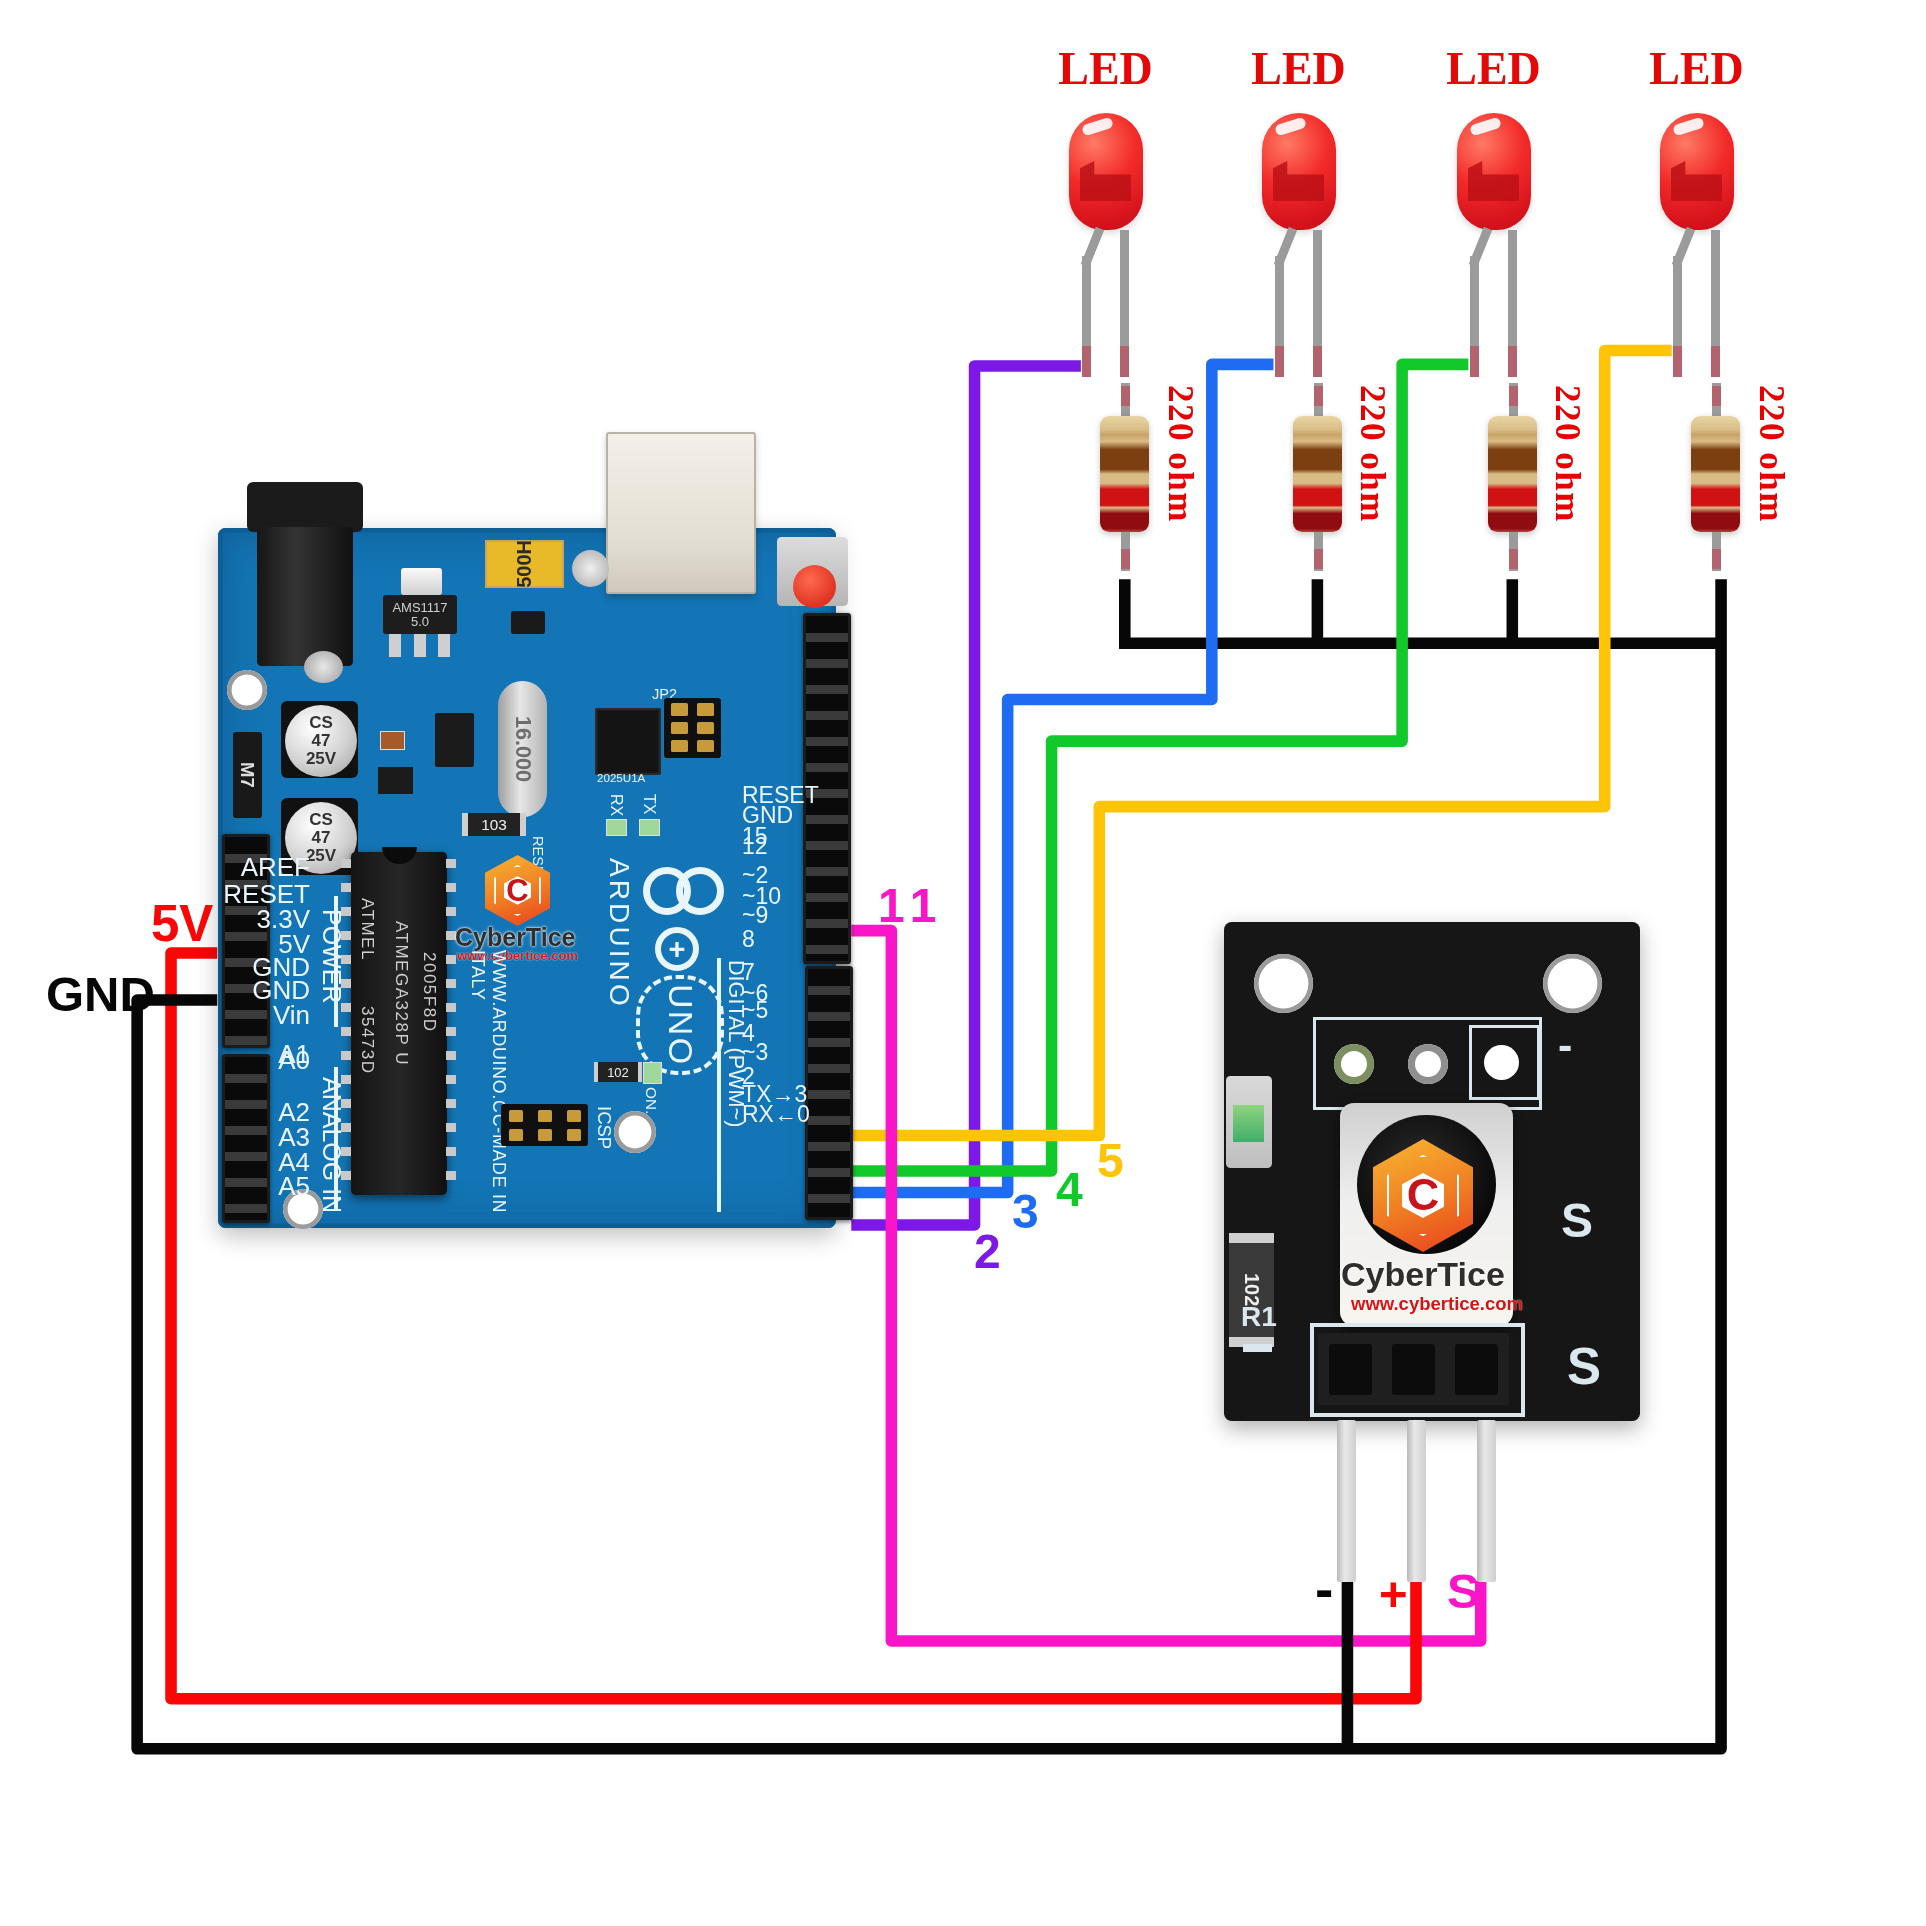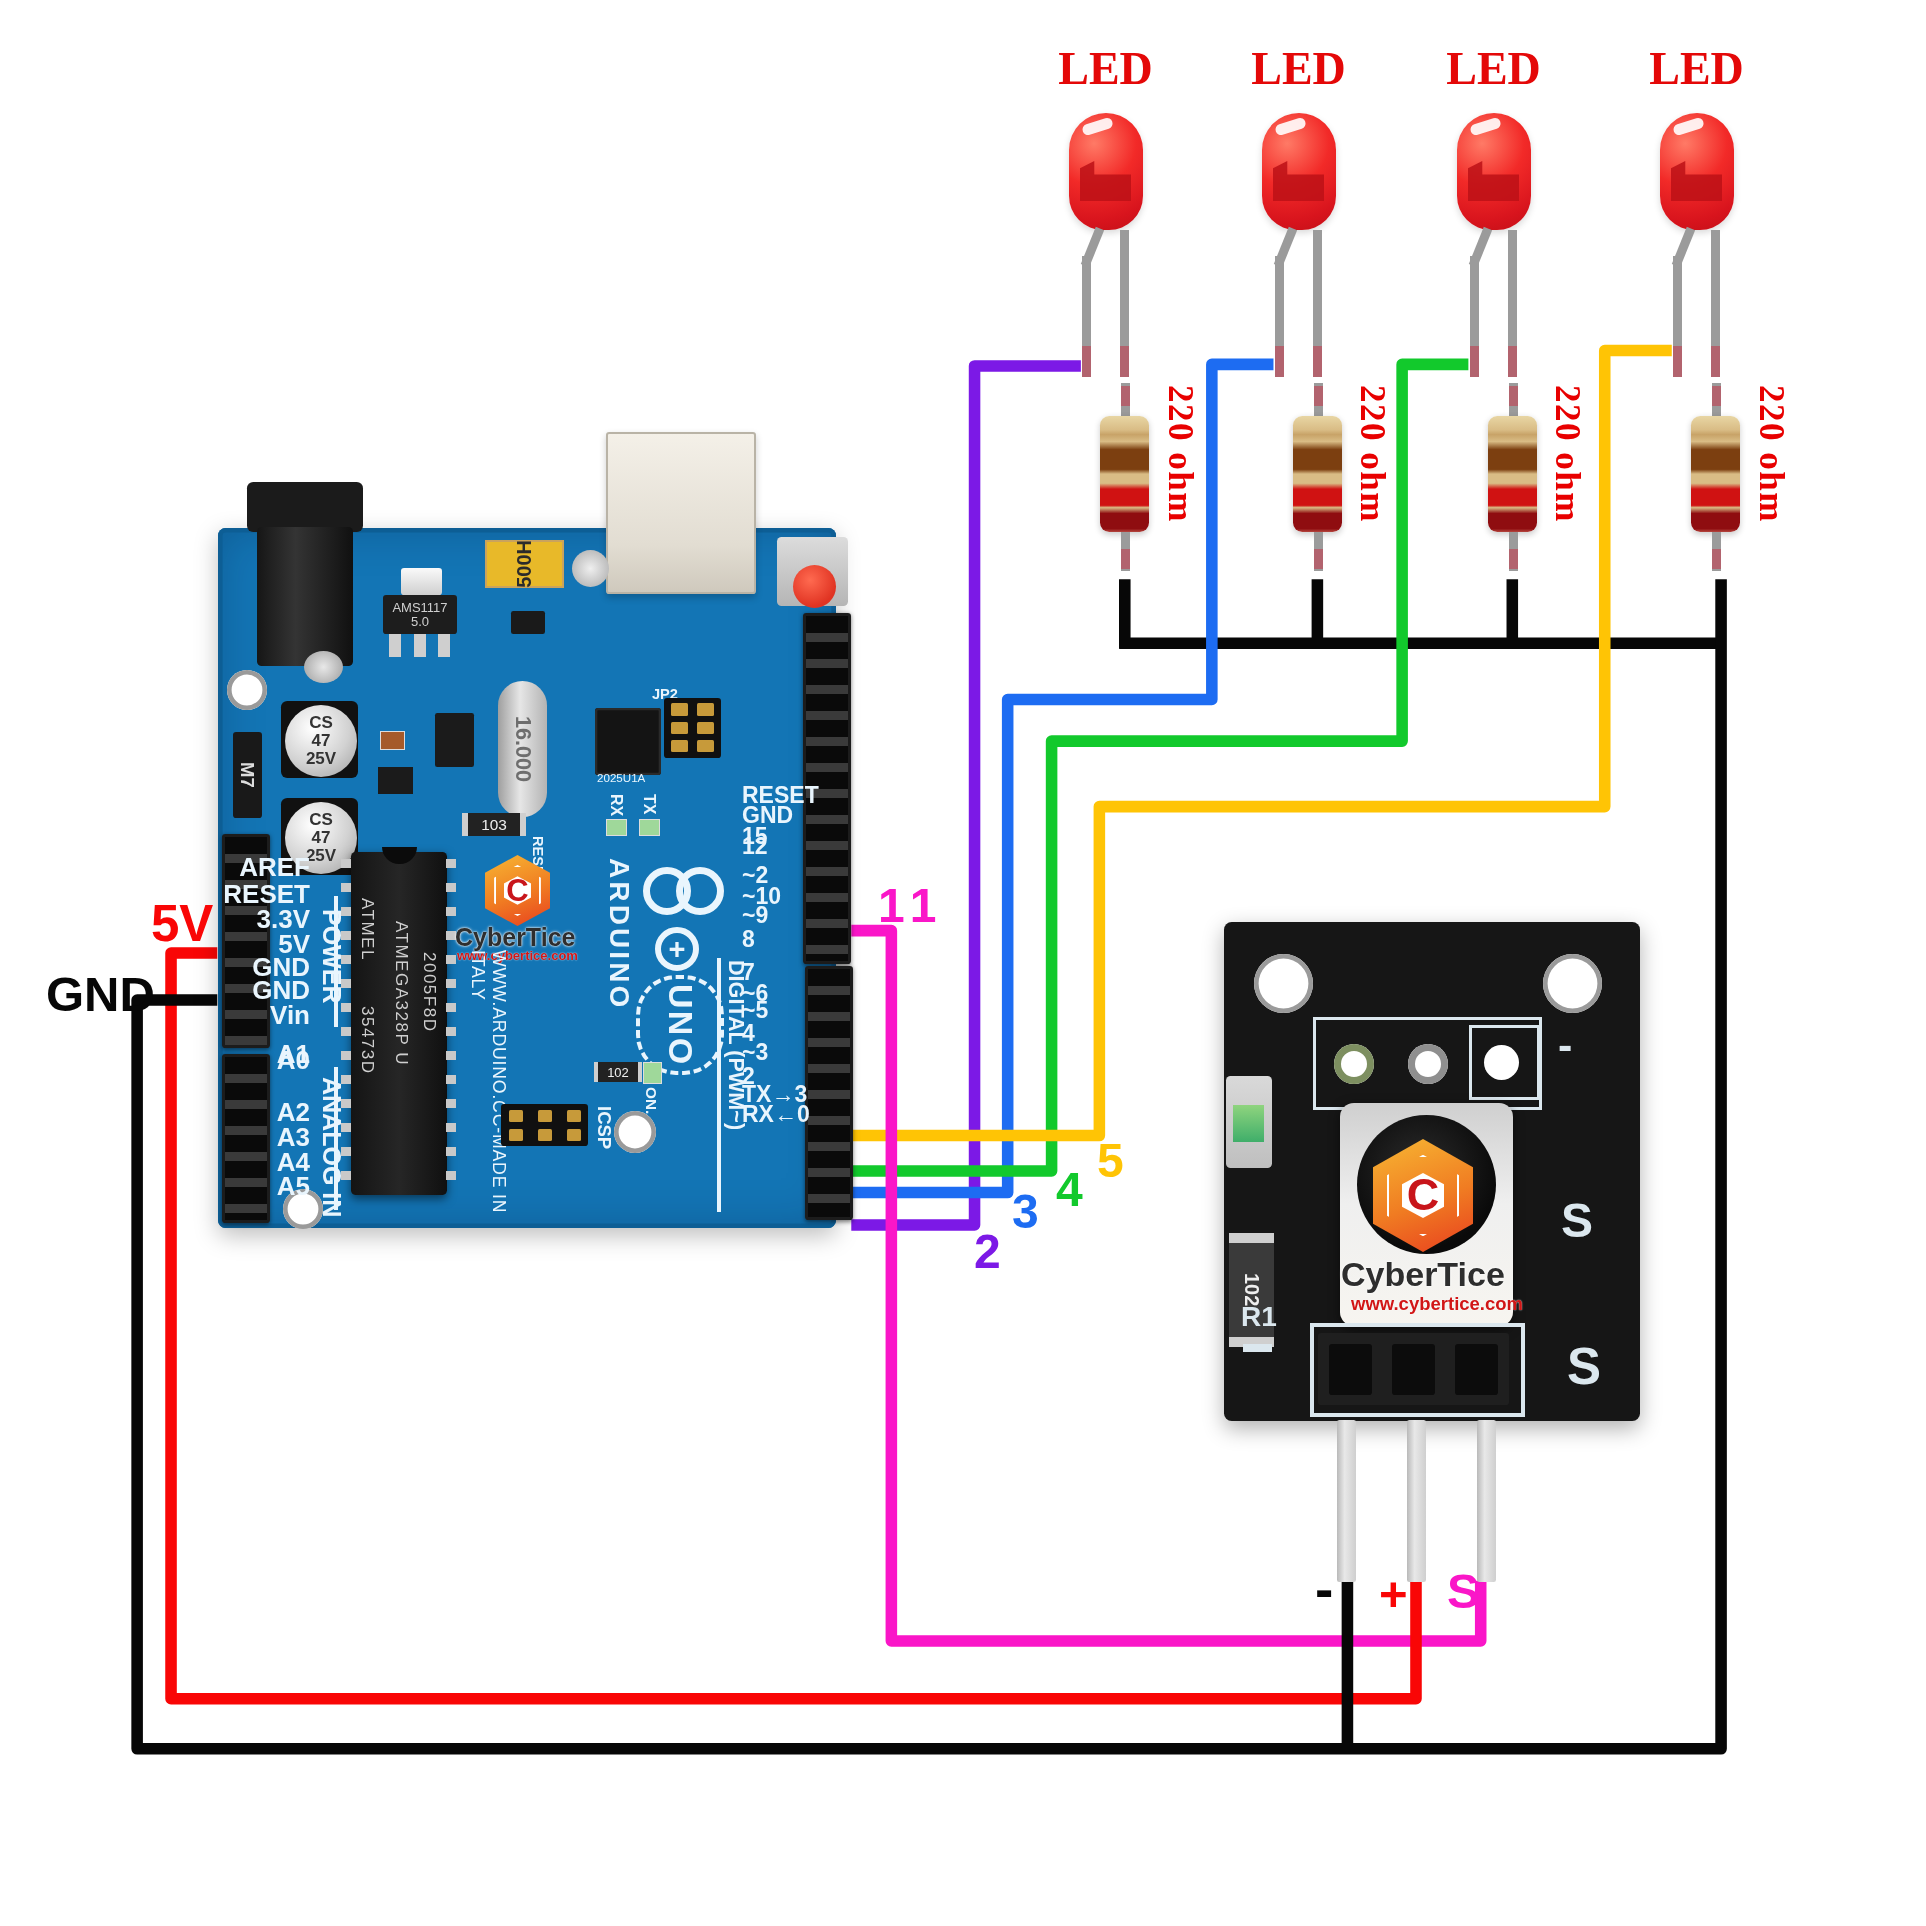--- a/index.html
+++ b/index.html
@@ -30,21 +30,21 @@
   .res{position:absolute;width:49px;height:189px;z-index:2;top:383px;}
   .res .lead{position:absolute;left:21px;width:8.5px;background:#9b9b9b;}
   .res .body{position:absolute;left:0;top:33px;width:49px;height:116px;border-radius:9.2px;
       background:linear-gradient(180deg,#e8d6a4 0%,#d9bc85 12%,#c8a368 16%,#d9bc85 22%,#7c3f10 29%,#7c3f10 46%,#d9bc85 50%,#d9bc85 58%,#d01212 63%,#d01212 77%,#d9bc85 79%,#8f0d10 84%,#8f0d10 97%,#b5463f 100%);
       box-shadow:0 2.3px 6.2px rgba(0,0,0,.2);}
   .res .tip{position:absolute;left:21px;width:8.5px;height:20px;background:#b2636e;}
   .reslbl{position:absolute;color:#e80000;font-size:35px;font-weight:bold;z-index:2;letter-spacing:1.5px;}
   
   #board{position:absolute;left:218px;top:528px;width:618px;height:700px;background:#1375b5;border-radius:7.7px;
       box-shadow:inset 0 0 0 4.6px #0d5e95, inset 0 0 46px rgba(0,20,50,.25), 0 7.7px 23px rgba(0,0,0,.25);z-index:2;}
-  .silk{color:#e9f5fd;font-weight:bold;}
+  .silk{color:#e9f5fd;font-weight:normal;}
   .hdr{position:absolute;background:#141414;border-radius:3.1px;box-shadow:0 1.5px 4.6px rgba(0,0,0,.5);}
   .hdr.v{width:42px;background:repeating-linear-gradient(180deg,#0a0a0a 0 17px,#3a3a3a 17px 26px);border:3.1px solid #1c1c1c;}
   .gold{background:#c79a3a;border-radius:1.5px;}
   .pin-l{position:absolute;width:92px;text-align:right;font-size:26px;}
   .pin-r{position:absolute;width:100px;text-align:left;font-size:23px;}
   .chiptxt{color:#cfcfcf;font-size:17px;letter-spacing:1.5px;}
   
   .hex{position:absolute;clip-path:polygon(50% 0,100% 25%,100% 75%,50% 100%,0 75%,0 25%);
       background:linear-gradient(160deg,#f7b733 0%,#f07c22 55%,#e8401f 100%);}
   .hex .inner{position:absolute;left:14%;top:14%;width:72%;height:72%;clip-path:polygon(50% 0,100% 25%,100% 75%,50% 100%,0 75%,0 25%);

